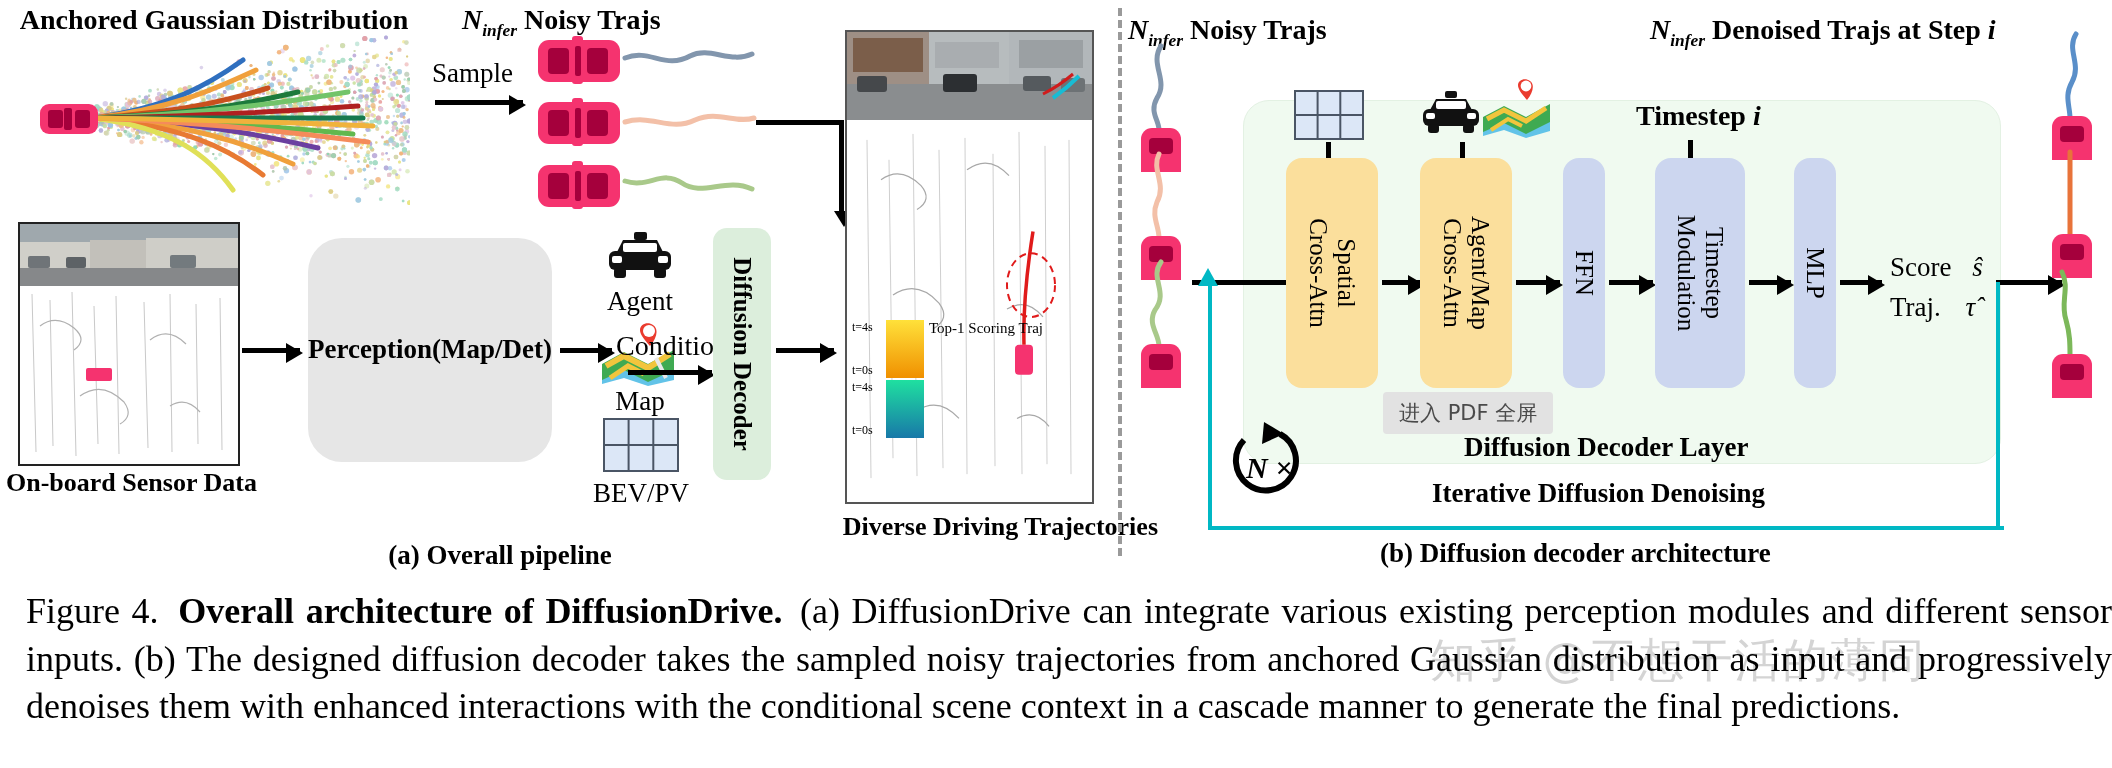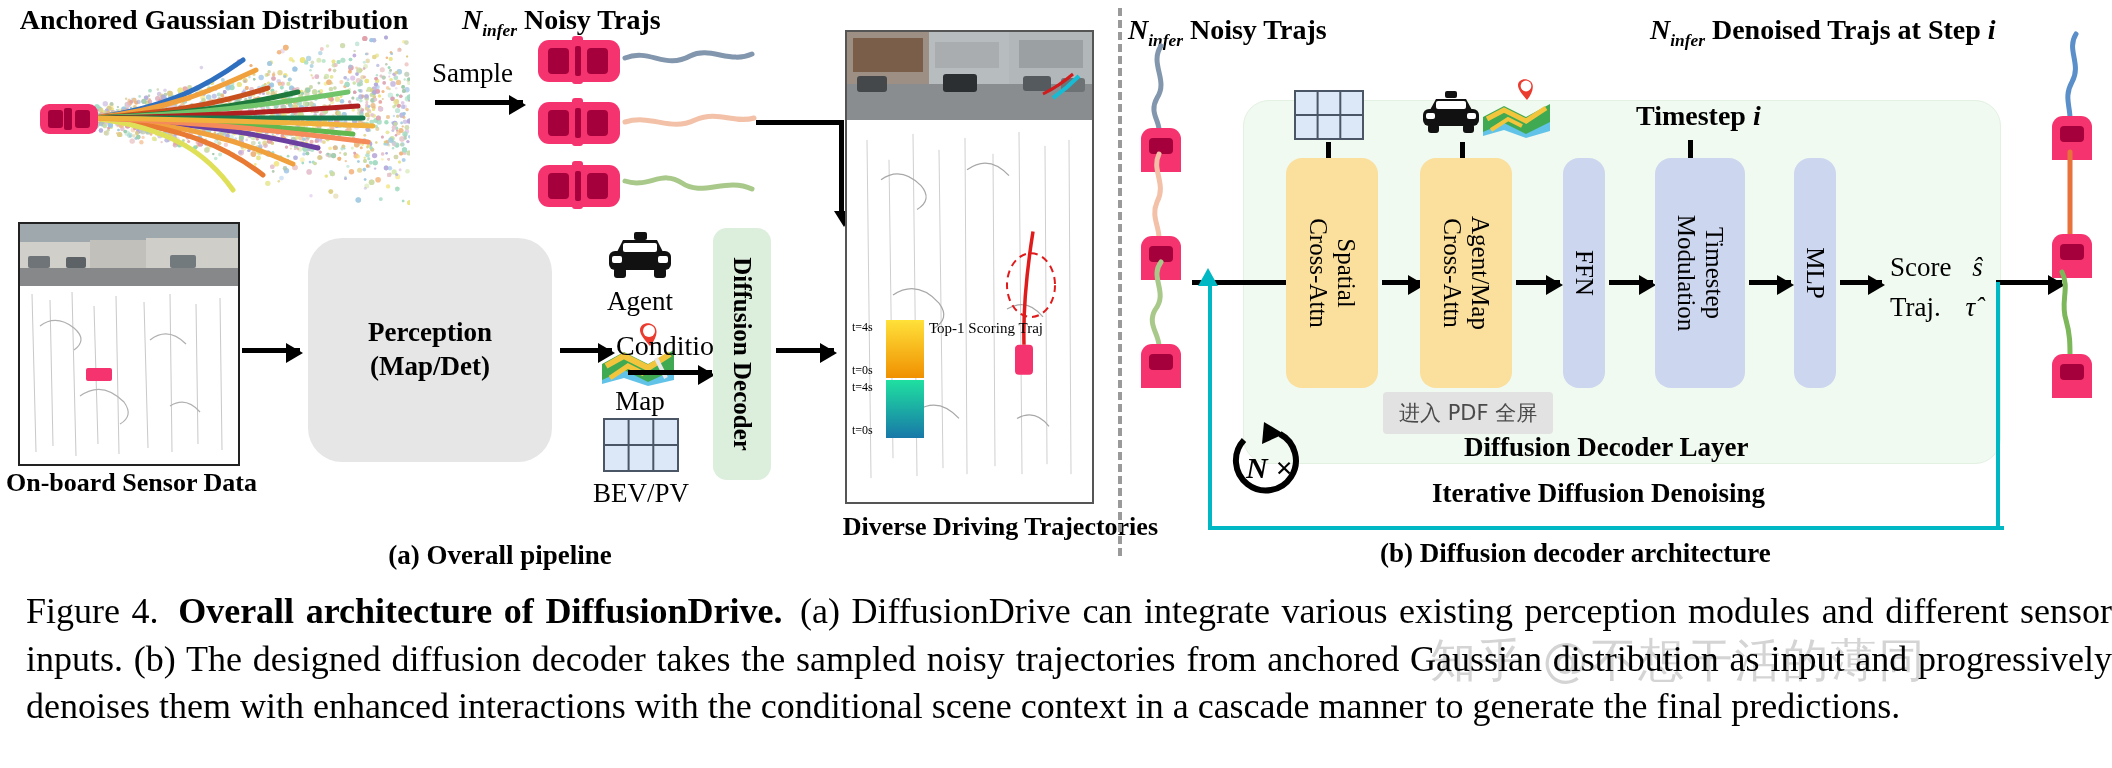--- a/index.html
+++ b/index.html
@@ -18,21 +18,21 @@
   .arrow-v:after{content:"";position:absolute;left:-10px;bottom:-15px;
       border-top:16px solid #000;border-left:10px solid transparent;border-right:10px solid transparent;}
 
   
   #gauss-cloud{left:18px;top:30px;width:392px;height:175px;}
   #sensor-box{left:18px;top:222px;width:218px;height:240px;border:2px solid #222;background:#fff;overflow:hidden;}
   #sensor-cam{width:100%;height:62px;display:block;}
   #sensor-lidar{width:100%;height:174px;display:block;background:#fff;}
 
   .perception-box{left:308px;top:238px;width:244px;height:224px;background:#e6e6e6;border-radius:34px;
-     display:flex;align-items:center;justify-content:center;flex-direction:column;}
+     display:flex;align-items:center;justify-content:center;}
   .perception-box span{font-size:27px;font-weight:bold;line-height:1.25;text-align:center;}
 
   .diffusion-dec{left:713px;top:228px;width:58px;height:252px;background:#dceedc;border-radius:14px;}
   .diffusion-dec .vtxt{position:absolute;left:50%;top:50%;transform:translate(-50%,-50%) rotate(90deg);
      font-size:25px;font-weight:bold;white-space:nowrap;}
 
   .traj-panel{left:845px;top:30px;width:245px;height:470px;border:2px solid #555;background:#fff;overflow:hidden;}
   .traj-top-img{width:100%;height:88px;display:block;}
 
   

